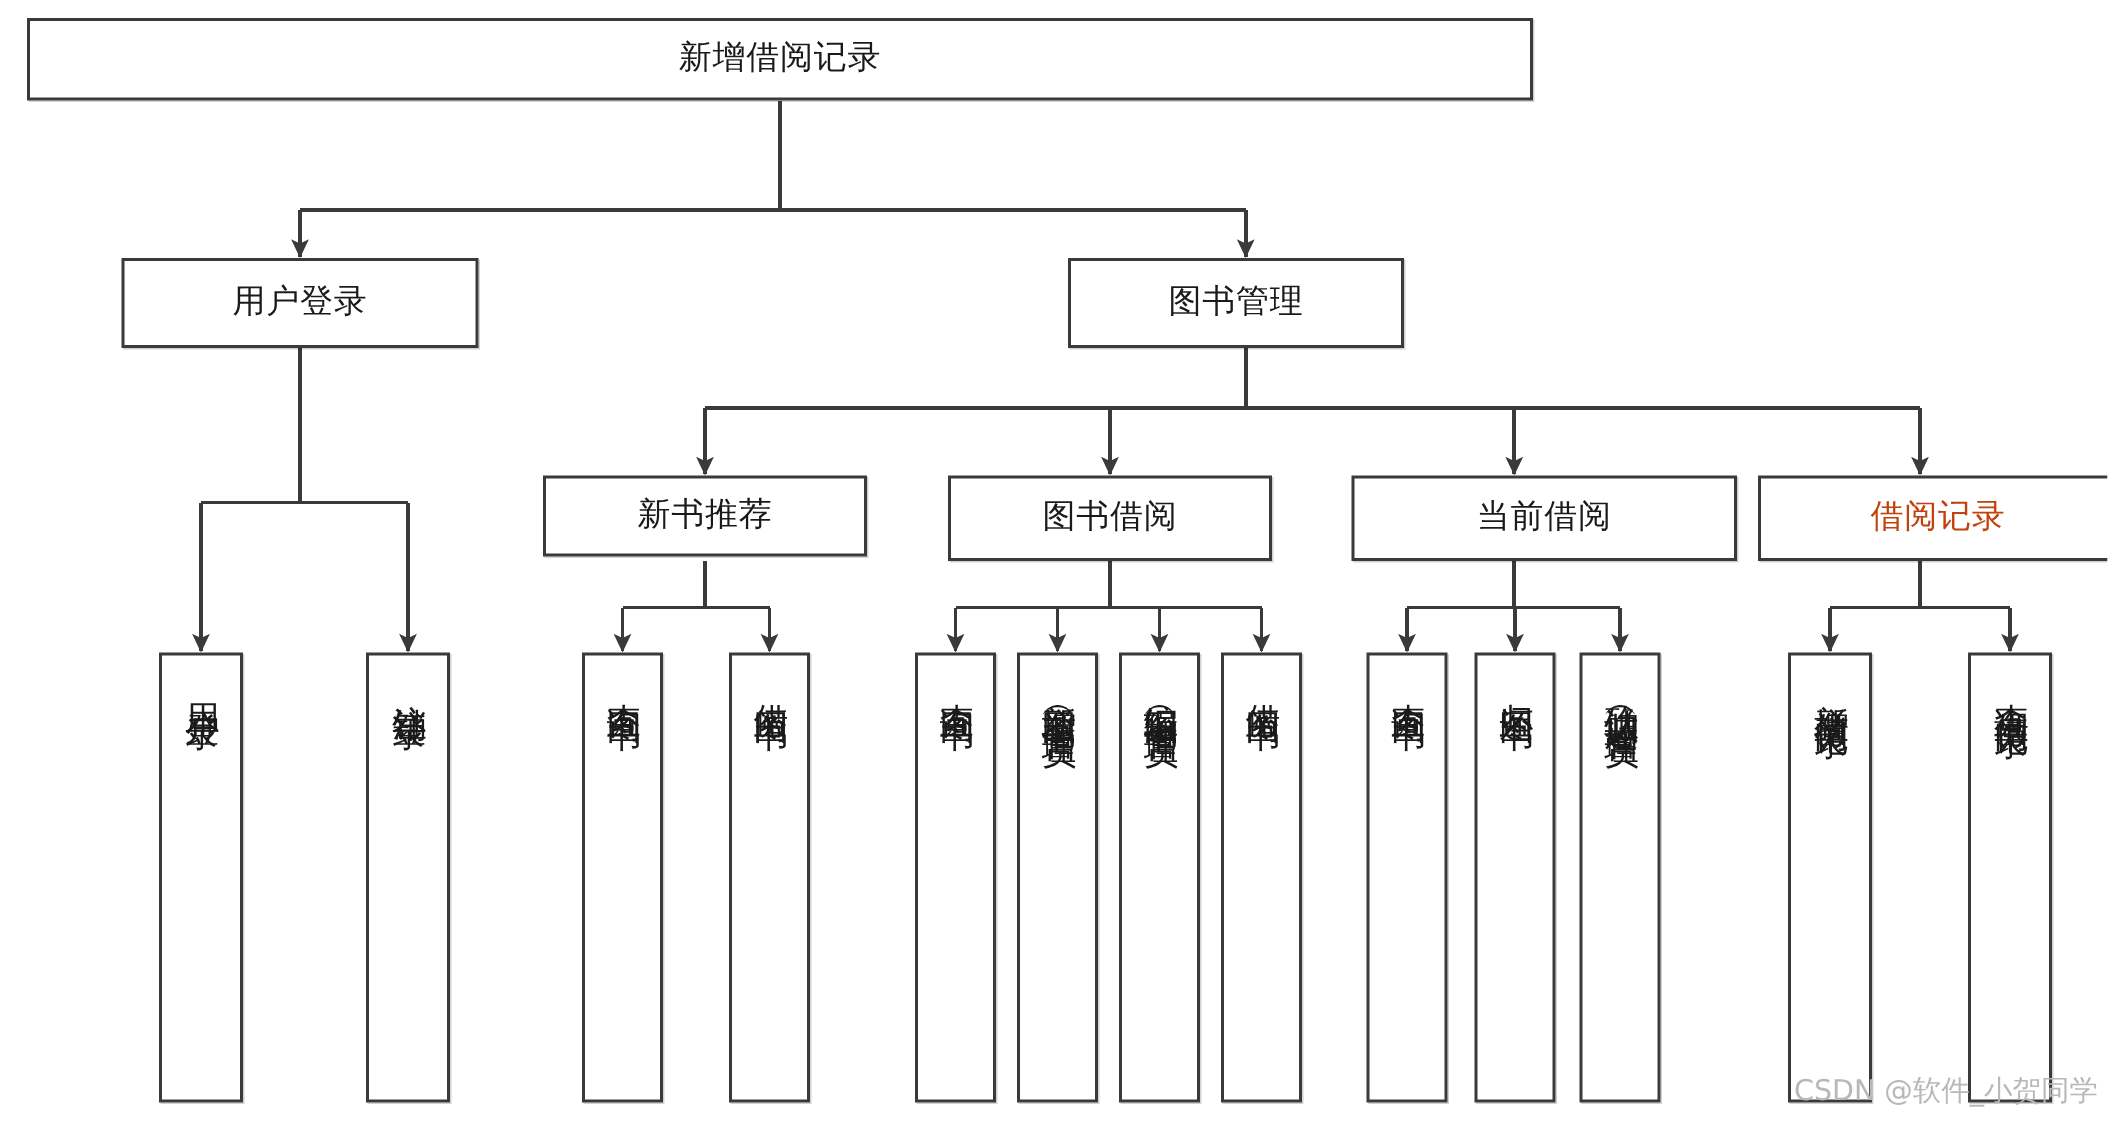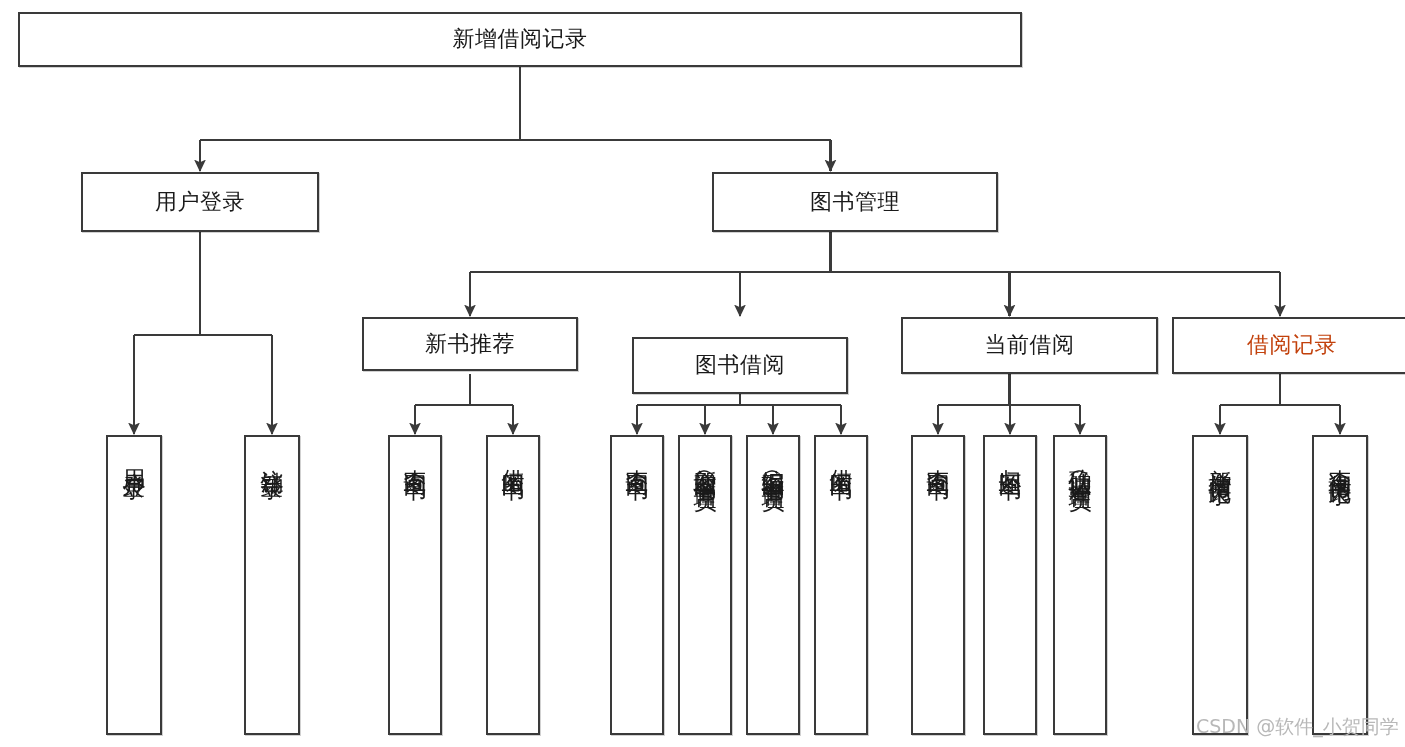--- a/index.html
+++ b/index.html
@@ -112,27 +112,27 @@
       <line x1="1220" y1="405" x2="1220" y2="434" stroke="#3a3a3a" stroke-width="2.6" shape-rendering="crispEdges" marker-end="url(#arrow)"></line>
       <line x1="1340" y1="405" x2="1340" y2="434" stroke="#3a3a3a" stroke-width="2.6" shape-rendering="crispEdges" marker-end="url(#arrow)"></line>
     </svg>
   <div id="nodes">
       <div class="node horiz" style="left: 18px; top: 12px; width: 1004px; height: 55px; border-color: rgb(58, 58, 58); background: rgb(255, 255, 255); color: rgb(26, 26, 26);">
         <span class="lbl">新增借阅记录</span>
       </div>
       <div class="node horiz" style="left: 81px; top: 172px; width: 238px; height: 60px; border-color: rgb(58, 58, 58); background: rgb(255, 255, 255); color: rgb(26, 26, 26);">
         <span class="lbl">用户登录</span>
       </div>
-      <div class="node horiz" style="left: 712px; top: 172px; width: 286px; height: 60px; border-color: rgb(58, 58, 58); background: rgb(255, 255, 255); color: rgb(26, 26, 26);">
+      <div class="node horiz" style="left: 712px; top: 172px; width: 224px; height: 60px; border-color: rgb(58, 58, 58); background: rgb(255, 255, 255); color: rgb(26, 26, 26);">
         <span class="lbl">图书管理</span>
       </div>
       <div class="node horiz" style="left: 362px; top: 317px; width: 216px; height: 54px; border-color: rgb(58, 58, 58); background: rgb(255, 255, 255); color: rgb(26, 26, 26);">
         <span class="lbl">新书推荐</span>
       </div>
-      <div class="node horiz" style="left: 632px; top: 317px; width: 216px; height: 57px; border-color: rgb(58, 58, 58); background: rgb(255, 255, 255); color: rgb(26, 26, 26); margin-top: 20px;">
+      <div class="node horiz" style="left: 632px; top: 317px; width: 216px; height: 57px; border-color: rgb(58, 58, 58); background: rgb(255, 255, 255); color: rgb(26, 26, 26);">
         <span class="lbl">图书借阅</span>
       </div>
       <div class="node horiz" style="left: 901px; top: 317px; width: 257px; height: 57px; border-color: rgb(58, 58, 58); background: rgb(255, 255, 255); color: rgb(26, 26, 26);">
         <span class="lbl">当前借阅</span>
       </div>
       <div class="node horiz" style="left: 1172px; top: 317px; width: 240px; height: 57px; border-color: rgb(58, 58, 58); background: rgb(255, 255, 255); color: #c2410c;">
         <span class="lbl">借阅记录</span>
       </div>
       <div class="node vert" style="left: 106px; top: 435px; width: 56px; height: 300px; border-color: rgb(58, 58, 58); background: rgb(255, 255, 255); color: rgb(26, 26, 26);">
         <span class="lbl">用户登录</span>

